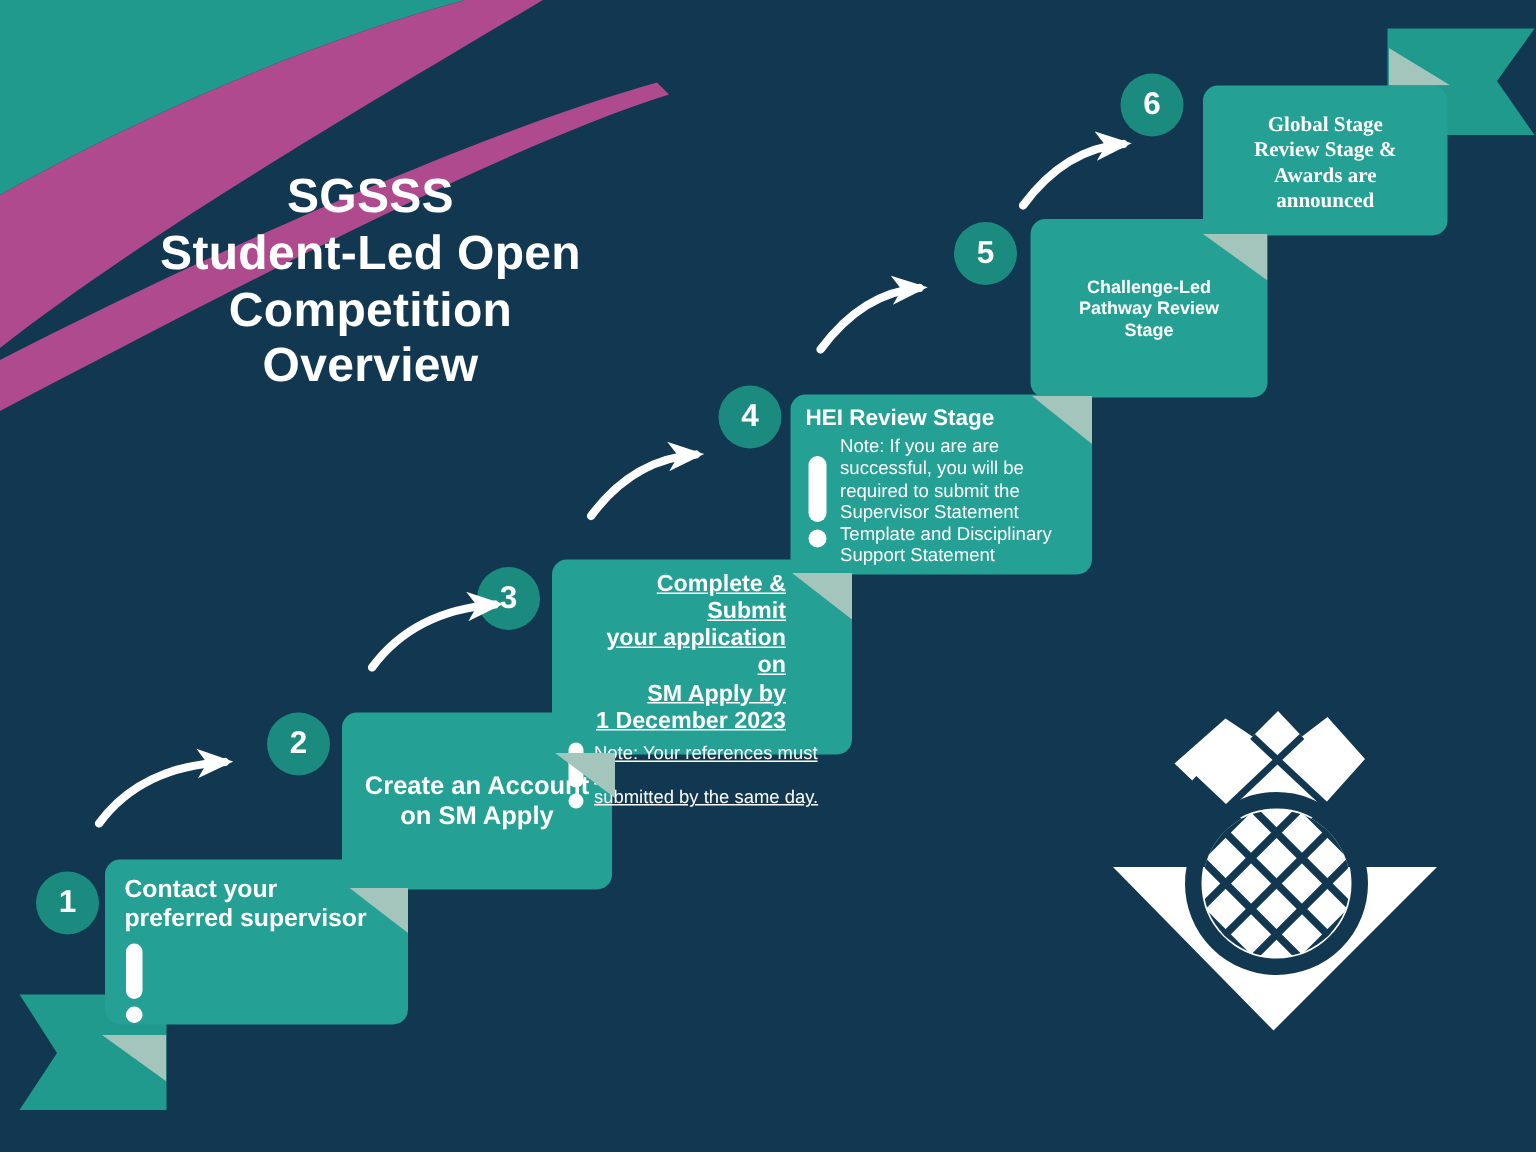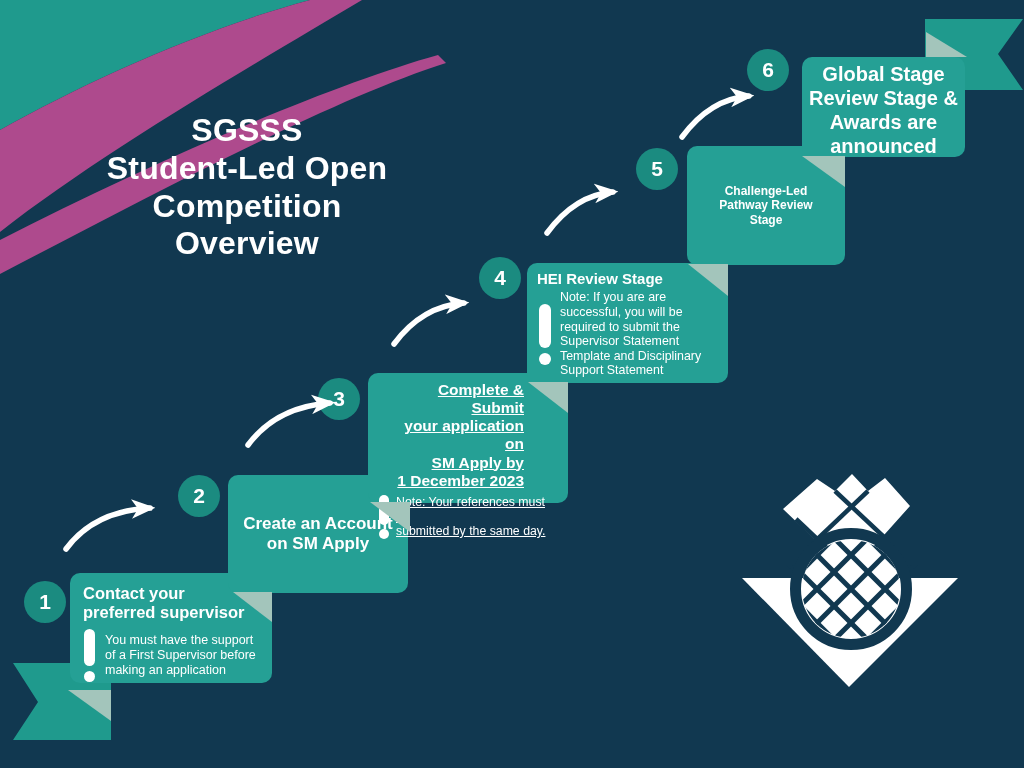--- a/index.html
+++ b/index.html
@@ -59,21 +59,21 @@
 
   #box4{left:527px;top:263px;width:201px;height:120px;padding:7px 10px;}
   #box4 .step-title{font-size:15px;line-height:1.15;}
   #box4 .note-row{margin-top:3px;gap:9px;padding-left:2px;}
   #box4 .note-text{font-size:12.4px;line-height:1.18;}
 
   #box5{left:687px;top:146px;width:158px;height:119px;}
   #box5 .step-title{font-size:12px;line-height:1.2;}
 
   #box6{left:802px;top:57px;width:163px;height:100px;padding-top:6px;}
-  #box6 .step-title{font-size:20px;line-height:1.2;}
+  #box6 .step-title{font-size:14px;line-height:1.2;font-family:Liberation Serif, serif;}
 
   #c1{left:24px;top:581px;}  #c2{left:178px;top:475px;}
   #c3{left:318px;top:378px;} #c4{left:479px;top:257px;}
   #c5{left:636px;top:148px;} #c6{left:747px;top:49px;}
 
   #fold-rb{left:68px;top:690px;width:43px;height:31px;}
   #fold-12{left:233px;top:592px;width:39px;height:30px;}
   #fold-23{left:370px;top:502px;width:40px;height:30px;}
   #fold-34{left:528px;top:382px;width:40px;height:31px;}
   #fold-45{left:688px;top:264px;width:40px;height:32px;}
@@ -94,23 +94,20 @@
   </svg>
 
   <div class="step-box" id="box1">
     <div class="step-title">Contact your
 preferred supervisor</div>
     <div class="note-row">
       <div class="excl">
         <div class="excl-bar"></div>
         <div class="excl-dot"></div>
       </div>
-      <div class="note-text">You must have the support
-of a First Supervisor before
-making an application</div>
     </div>
   </div>
 
   <div class="step-box centered" id="box2">
     <div class="step-title">Create an Account
 on SM Apply</div>
   </div>
 
   <div class="step-box" id="box3">
     <div class="step-title">Complete &amp; Submit

